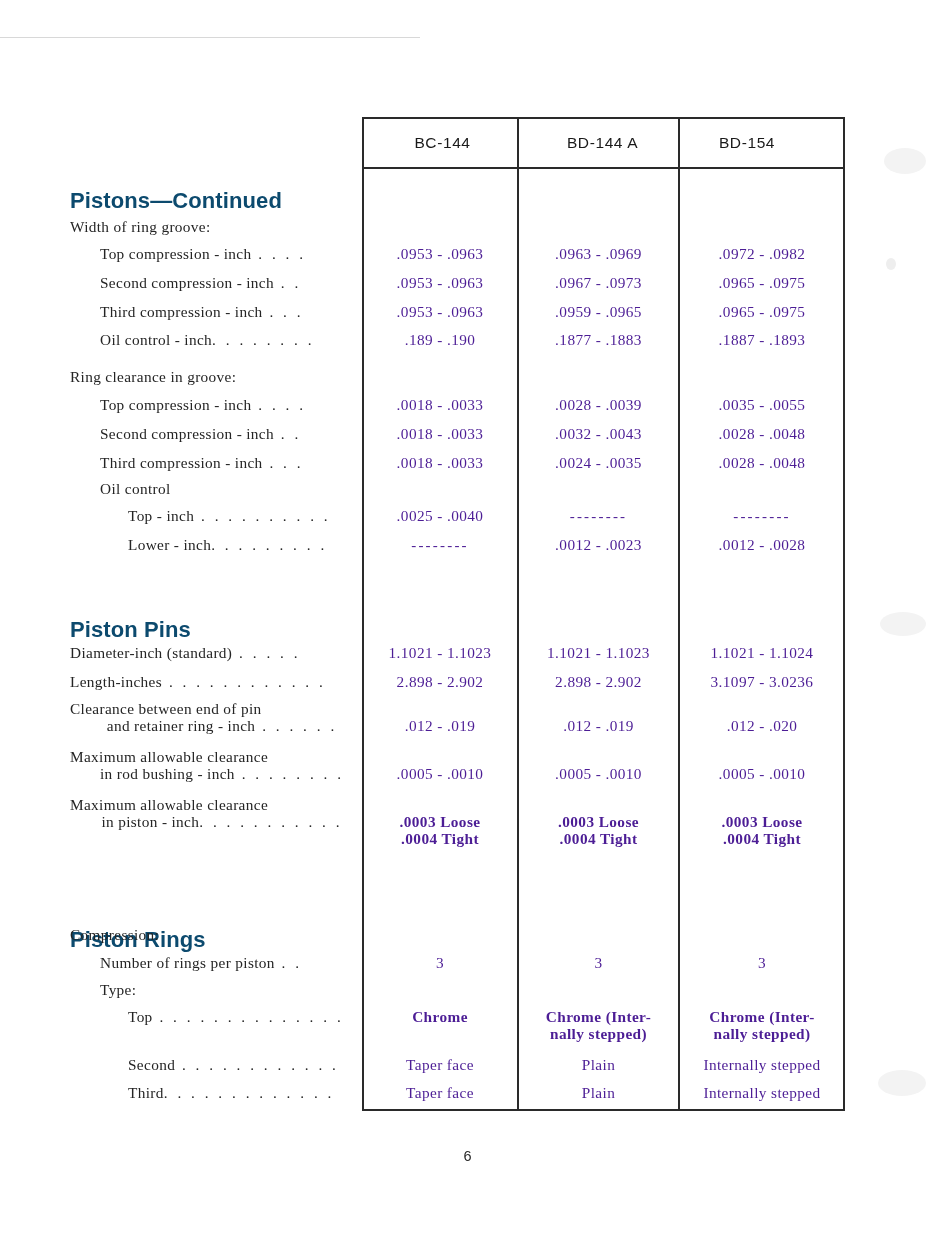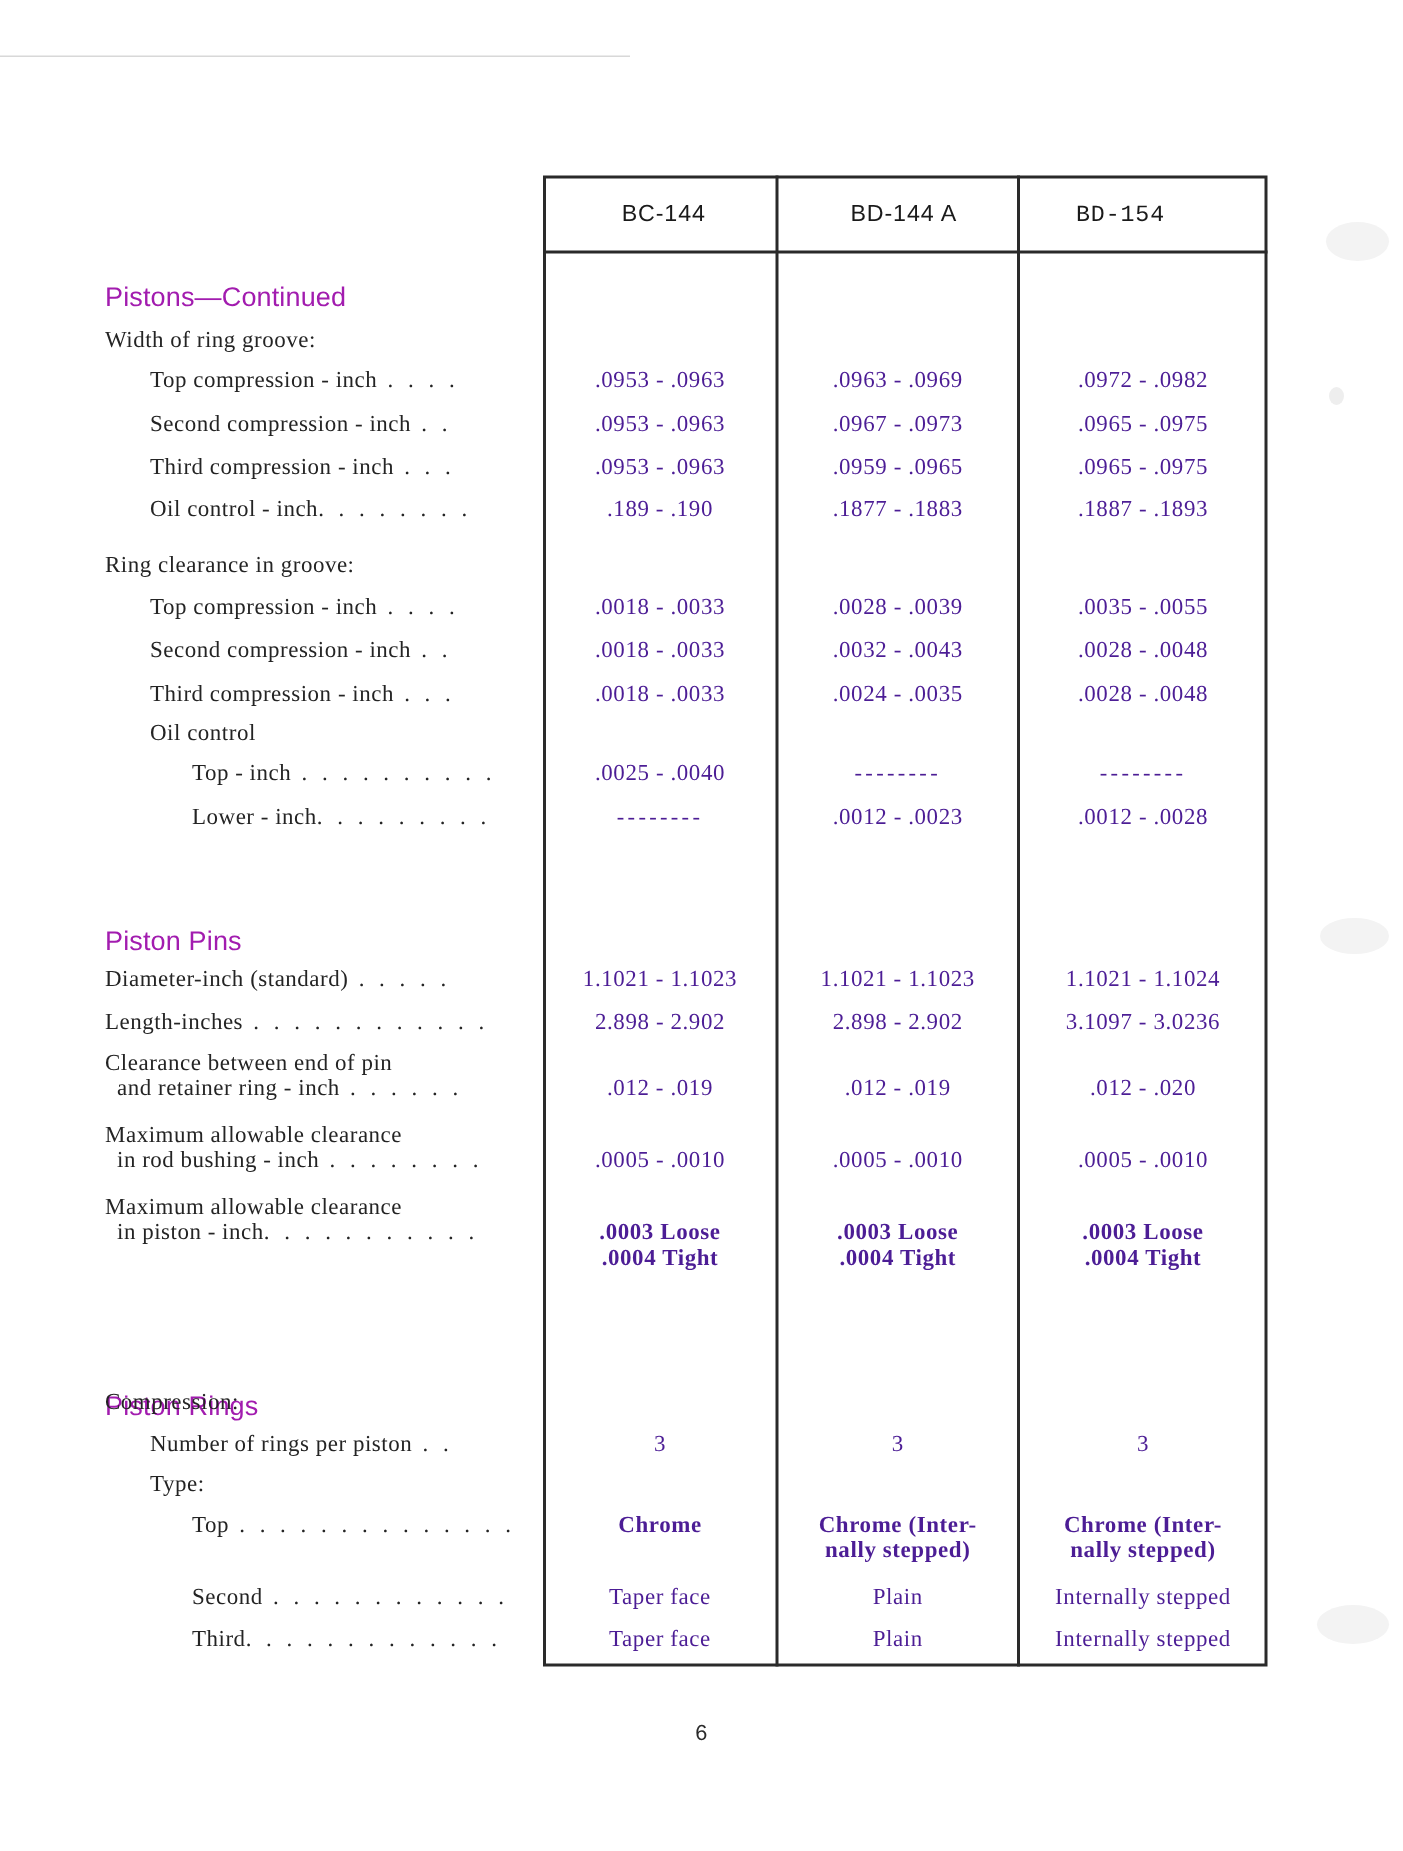--- a/index.html
+++ b/index.html
@@ -74,21 +74,21 @@
     height: 24px;
     line-height: 24px;
     text-align: center;
     font-family: "Liberation Sans", sans-serif;
     font-size: 15.5px;
     letter-spacing: 0.6px;
     color: #1a1a1a;
   }
   .ch-0 { left: 362px; width: 161px; }
   .ch-1 { left: 522px; width: 161px; }
-  .ch-2 { left: 679px; width: 136px; font-family: Liberation Mono, monospace; }
+  .ch-2 { left: 679px; width: 136px; }
 
   
   .row {
     position: absolute;
     left: 0;
     width: 935px;
     height: 0;
   }
   .label {
     position: absolute;
@@ -99,21 +99,21 @@
     letter-spacing: 0.35px;
     white-space: nowrap;
     color: #242424;
   }
   .label .lead {
     letter-spacing: 3.0px;
   }
   .label.ind-0 { padding-left: 0px; }
   .label.ind-1 { padding-left: 30px; }
   .label.ind-2 { padding-left: 58px; }
-  .label.cont  { padding-left: 8px; }
+  .label.cont  { padding-left: 8px; text-align: center; }
 
   .cell {
     position: absolute;
     font-size: 15.3px;
     line-height: 17px;
     letter-spacing: 0.4px;
     text-align: center;
     white-space: nowrap;
     color: #4c1d95;
   }
@@ -125,24 +125,24 @@
   .dashes {
     letter-spacing: 2.2px;
     font-size: 15px;
   }
 
   
   .section-heading {
     position: absolute;
     left: 70px;
     font-family: "Liberation Sans", sans-serif;
-    font-weight: normal;
-    font-size: 18px;
+    font-weight: bold;
+    font-size: 22px;
     letter-spacing: 0.1px;
-    color: #a21caf;
+    color: #0c4a6e;
     white-space: nowrap;
   }
 
   
   .page-number {
     position: absolute;
     left: 0;
     top: 1148px;
     width: 935px;
     text-align: center;

